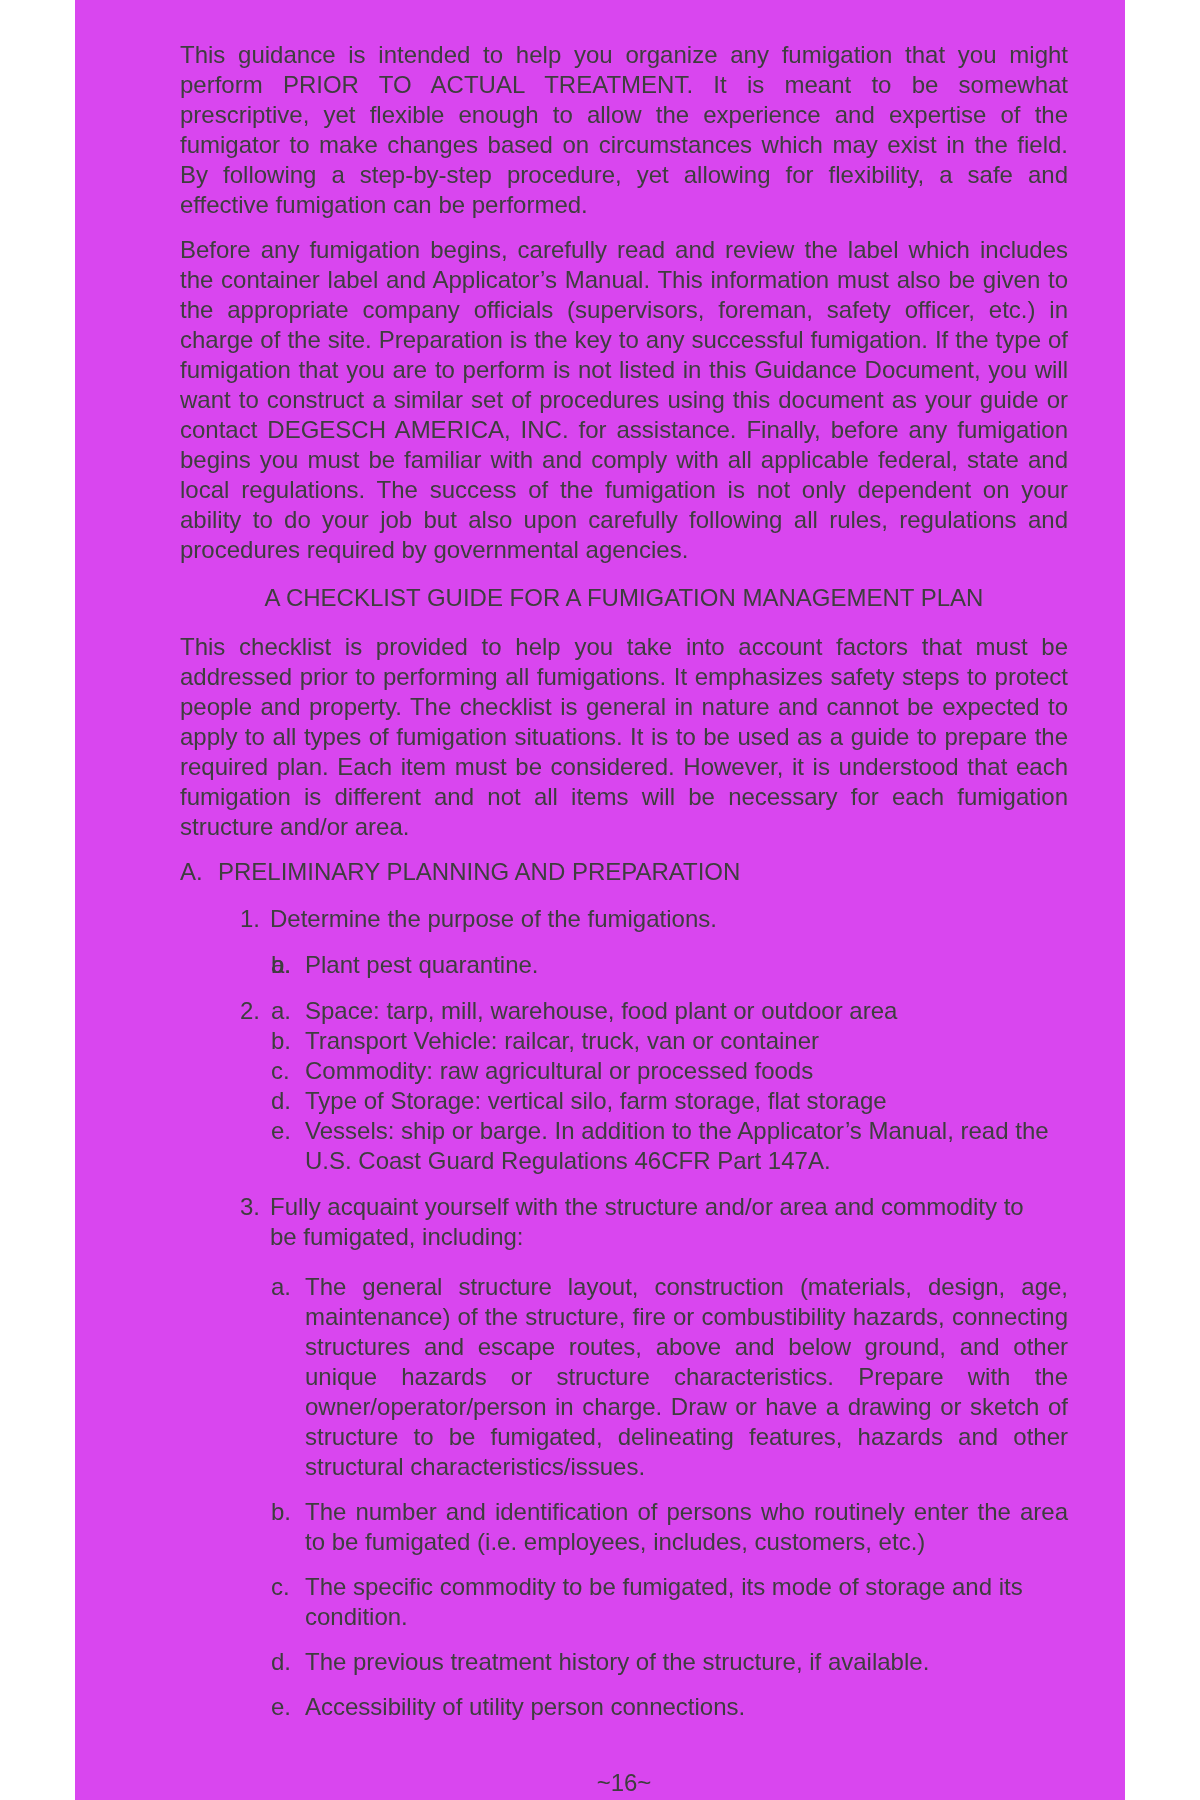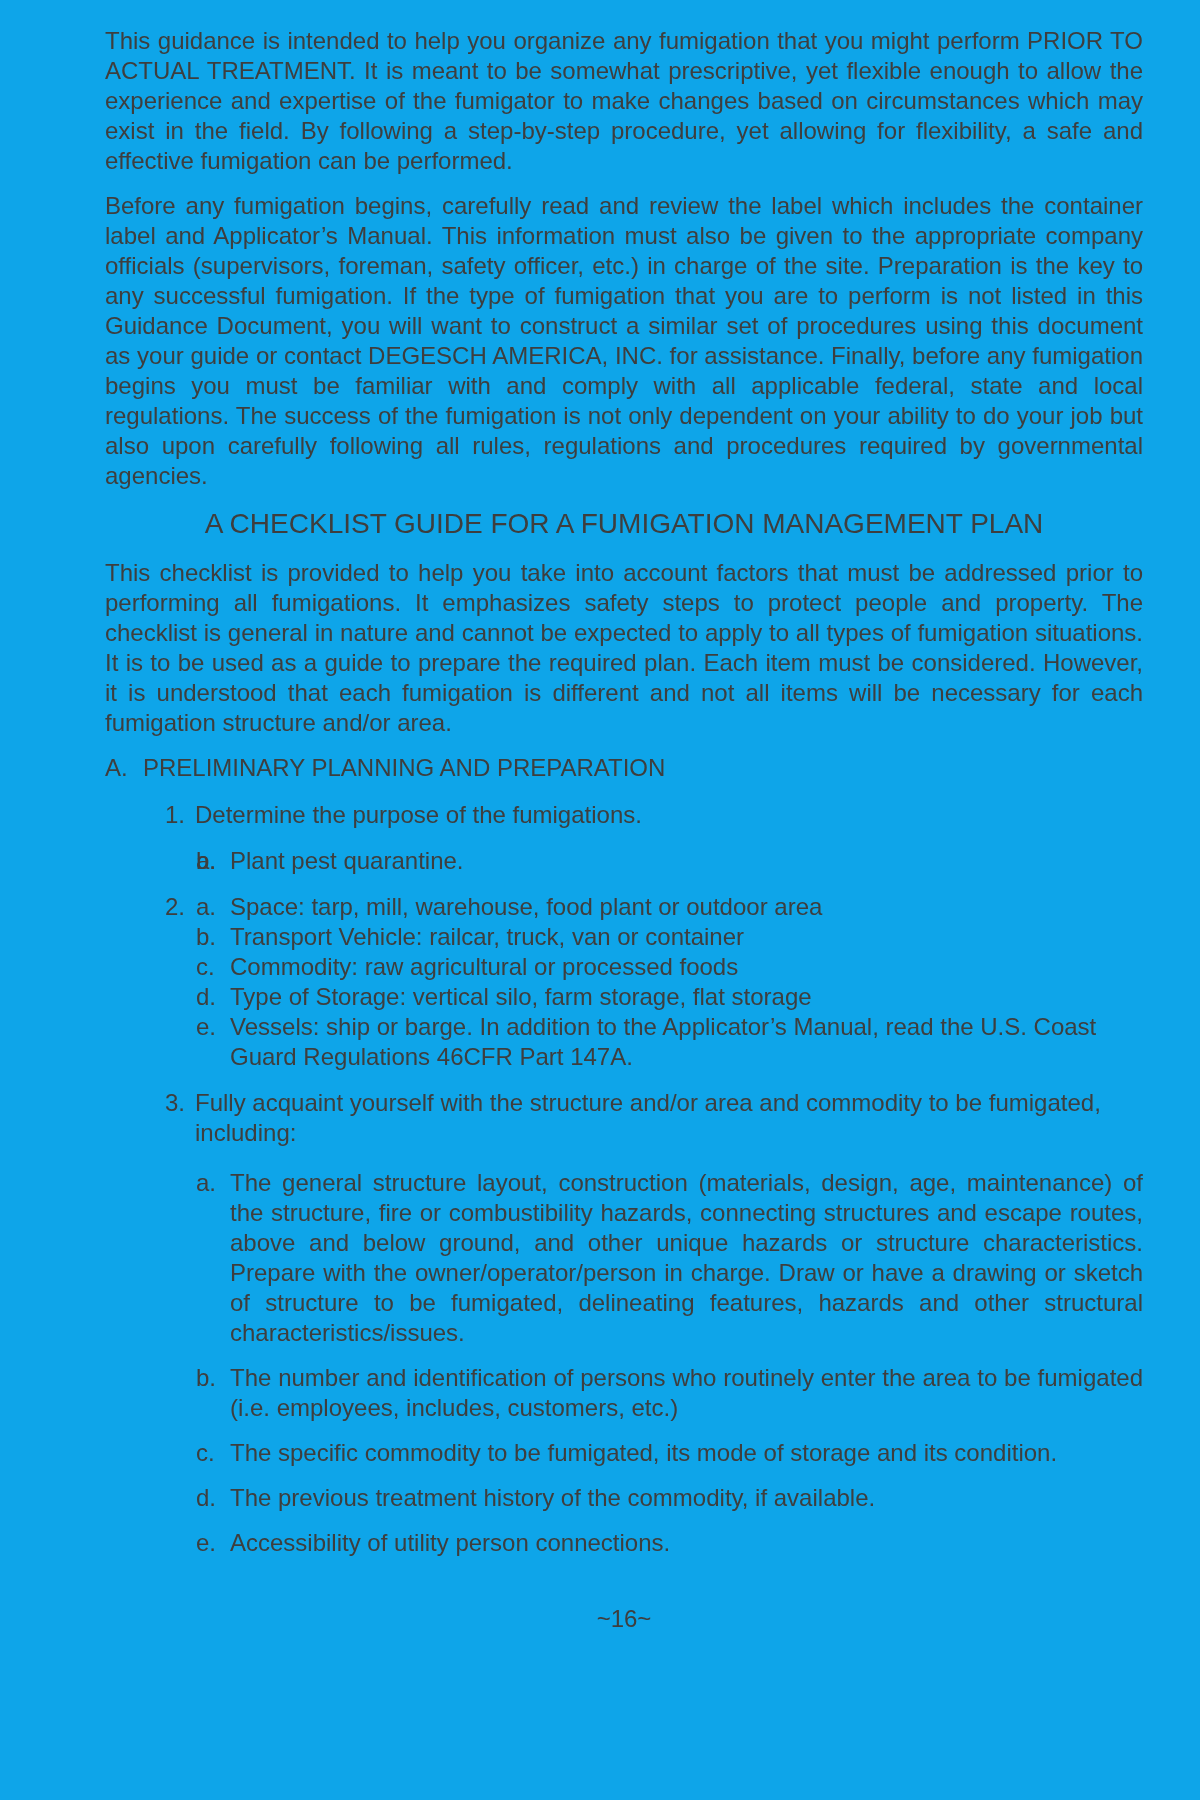--- a/index.html
+++ b/index.html
@@ -1,32 +1,32 @@
 <!DOCTYPE html>
 <html><head>
 <meta charset="utf-8">
 <style>
   html, body { margin: 0; padding: 0; background: #ffffff; }
   .page {
     position: relative;
-    width: 1200px;
+    width: 1050px;
     height: 1800px;
     margin: 0 auto;
-    background: #0ea5e9;
+    background: #d946ef;
     color: #3e3e3e;
     font-family: "Liberation Sans", "DejaVu Sans", sans-serif;
     font-size: 24px;
     line-height: 30px;
     box-sizing: border-box;
-    padding: 26px 57px 0 105px;
+    padding: 40px 57px 0 105px;
     overflow: hidden;
   }
   .body-par { margin: 0 0 15px 0; text-align: justify; }
   .doc-title {
-    font-size: 28px;
+    font-size: 24px;
     font-weight: 400;
     text-align: center;
     margin: 18px 0 19px 0;
     line-height: 30px;
   }
   .sec-head {
     position: relative;
     padding-left: 38px;
     margin: 4px 0 17px 0;
   }
@@ -108,21 +108,21 @@
     <div class="item-l2 just">
       <span class="marker">a.</span><span>The general structure layout, construction (materials, design, age, maintenance) of the structure, fire or combustibility hazards, connecting structures and escape routes, above and below ground, and other unique hazards or structure characteristics. Prepare with the owner/operator/person in charge. Draw or have a drawing or sketch of structure to be fumigated, delineating features, hazards and other structural characteristics/issues.</span>
     </div>
     <div class="item-l2 just">
       <span class="marker">b.</span><span>The number and identification of persons who routinely enter the area to be fumigated (i.e. employees, includes, customers, etc.)</span>
     </div>
     <div class="item-l2">
       <span class="marker">c.</span><span>The specific commodity to be fumigated, its mode of storage and its condition.</span>
     </div>
     <div class="item-l2">
-      <span class="marker">d.</span><span>The previous treatment history of the commodity, if available.</span>
+      <span class="marker">d.</span><span>The previous treatment history of the structure, if available.</span>
     </div>
     <div class="item-l2">
       <span class="marker">e.</span><span>Accessibility of utility person connections.</span>
     </div>
   </div>
 
   <div class="page-num">~16~</div>
 
 </div>
 

